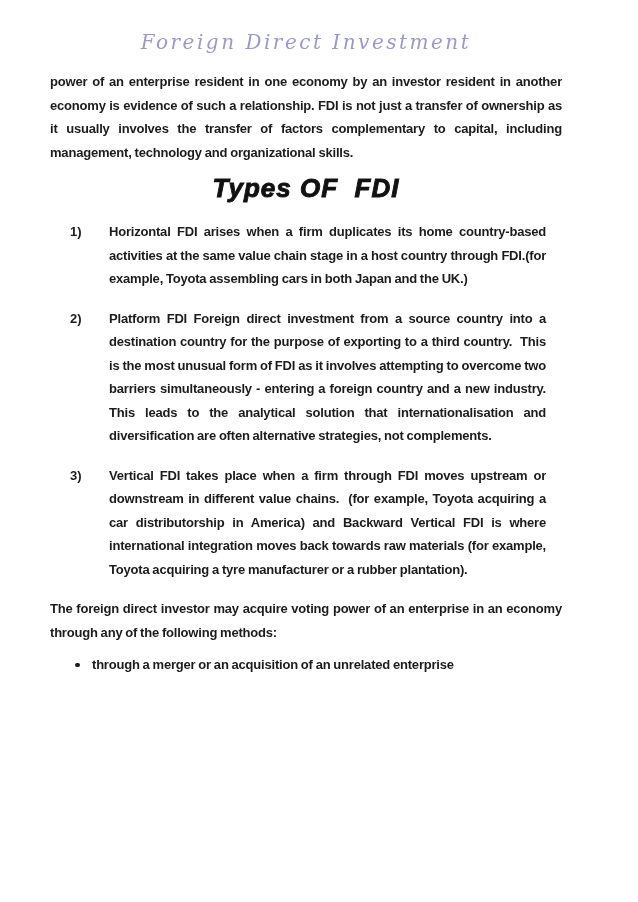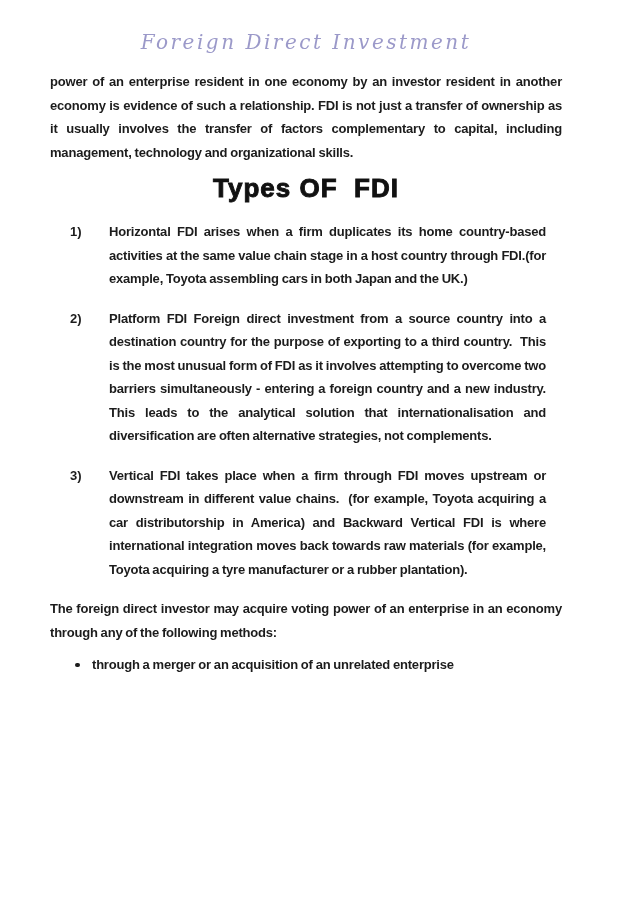--- a/index.html
+++ b/index.html
@@ -34,20 +34,21 @@
     line-height: 23.5px;
     letter-spacing: -0.2px;
     word-spacing: -0.5px;
     text-align: justify;
     white-space: pre-wrap;
     margin: 0 0 9px 0;
   }
   h1.sec-title-types {
     text-align: center;
     font-size: 26px;
+    font-style: italic;
     font-weight: 700;
     letter-spacing: 1px;
     color: var(--heading-text, #111111);
     -webkit-text-stroke: 0.9px var(--heading-text, #111111);
     margin: 2px 0 12px 0;
     white-space: pre-wrap;
   }
   h2.sec-title-methods {
     text-align: center;
     font-size: 23px;

